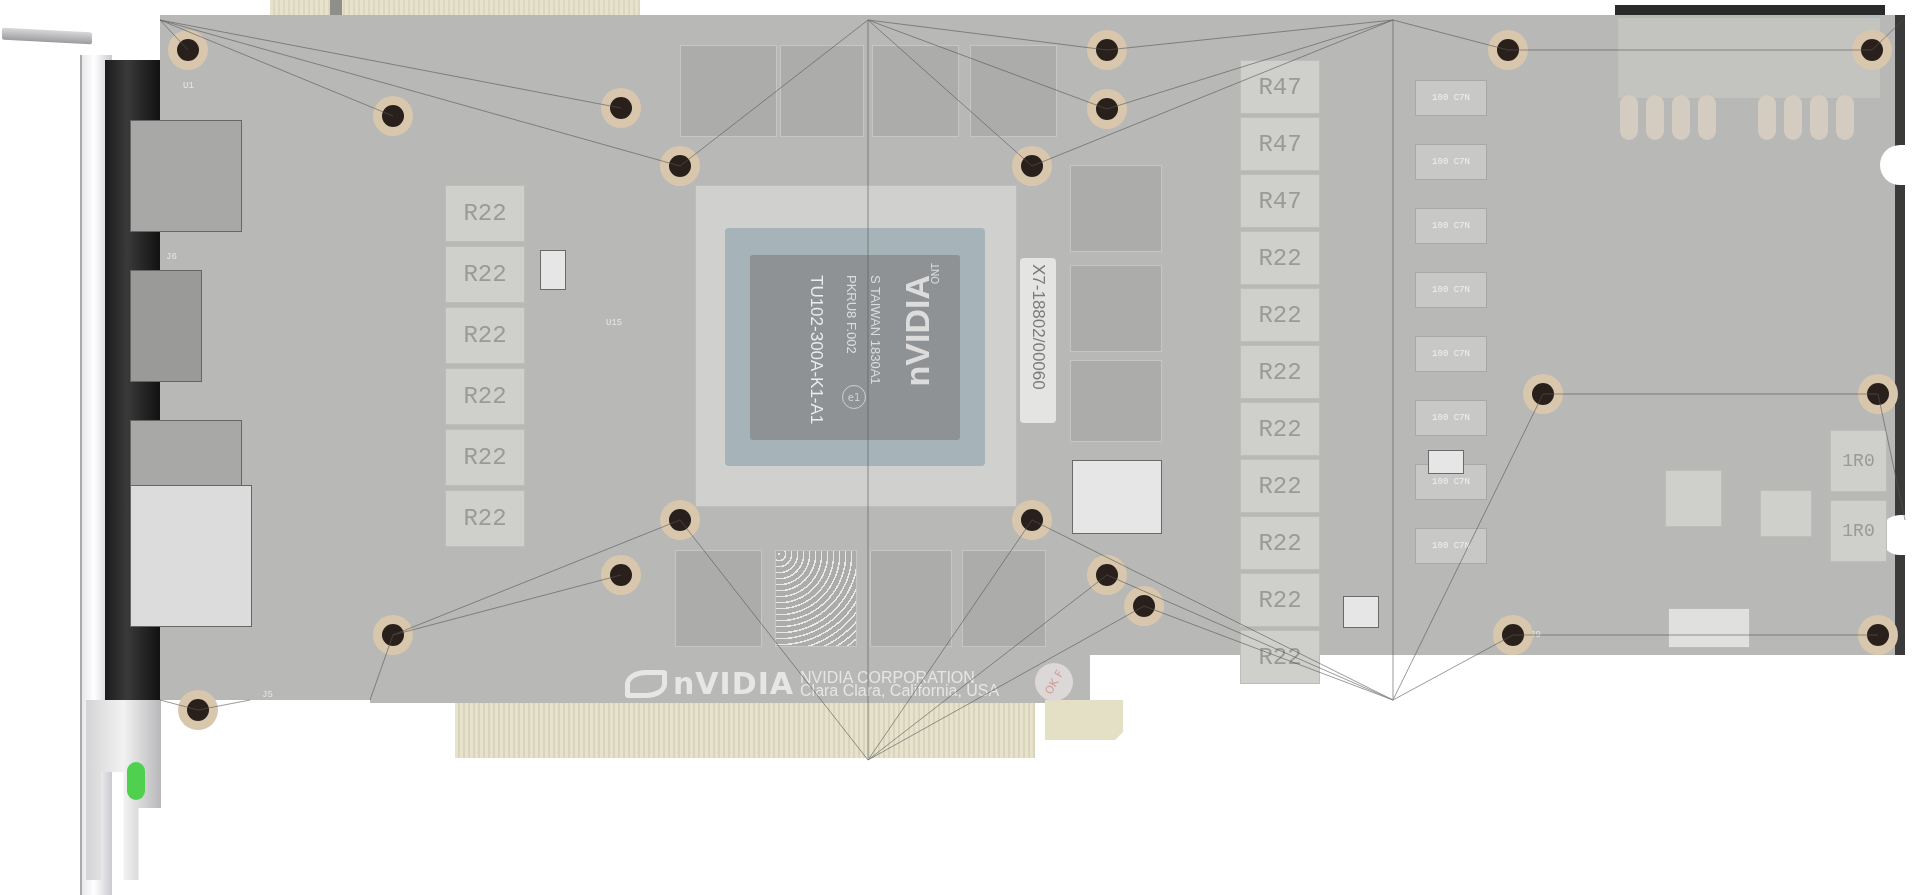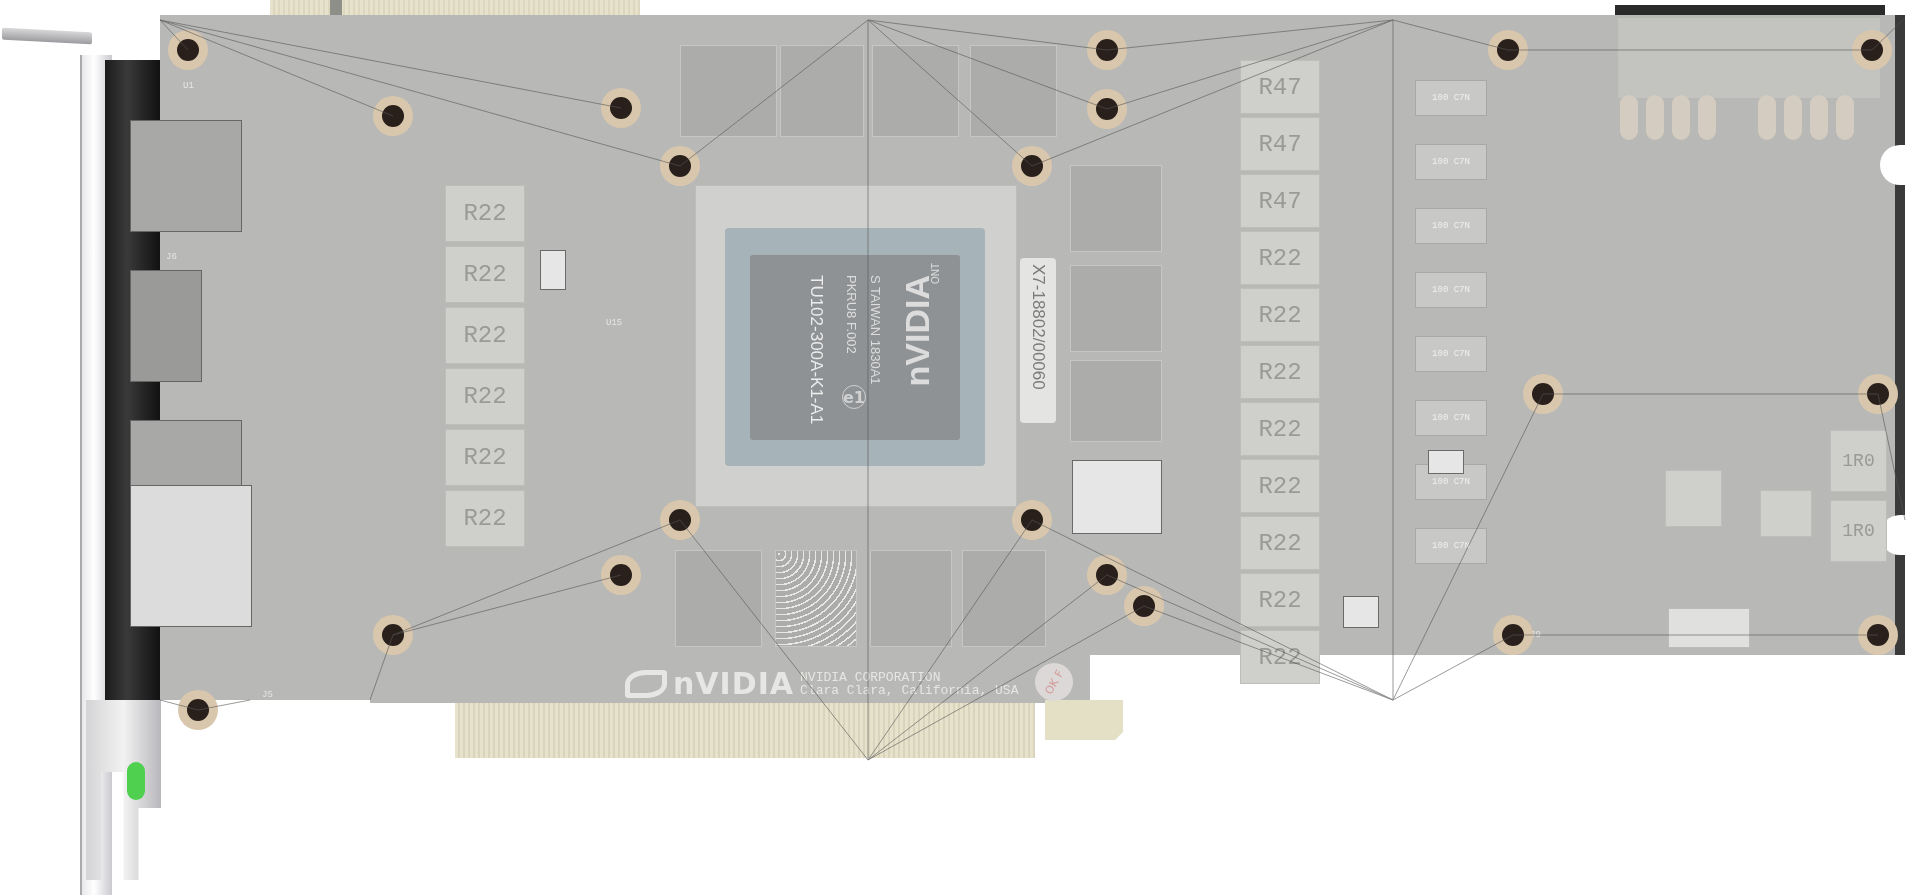--- a/index.html
+++ b/index.html
@@ -35,21 +35,21 @@
   .serial span{display:block;writing-mode:vertical-rl;color:#7a7a7a;font-family:"Liberation Sans",sans-serif;font-size:17px;margin:6px 0 0 8px;}
   .ind{width:78px;height:55px;background:#cfcfcc;border:1px solid #bdbdb9;display:flex;align-items:center;justify-content:center;color:#9a9a98;font-family:"Liberation Mono",monospace;font-size:24px;}
   .cap{width:70px;height:34px;background:#c8c8c6;border:1px solid #a8a8a6;display:flex;align-items:center;justify-content:center;color:#f0f0f0;font-size:9px;font-family:"Liberation Mono",monospace;line-height:9px;text-align:center;}
   .hole{width:40px;height:40px;border-radius:50%;background:#d9c7ad;display:flex;align-items:center;justify-content:center;}
   .hole i{display:block;width:22px;height:22px;border-radius:50%;background:#2a201b;}
   .pad-white{background:#e6e6e6;border:1.5px solid #6a6a6a;}
   .silk{color:#e6e6e6;font-size:9px;font-family:"Liberation Mono",monospace;}
   .nv-logo{left:625px;top:666px;display:flex;align-items:center;gap:6px;color:#e6e6e4;}
   .nv-eye{width:42px;height:28px;border:5px solid #e6e6e4;border-radius:50% 10% 50% 10%;box-sizing:border-box;}
   .nv-word{font-family:"DejaVu Sans",sans-serif;font-weight:bold;font-size:30px;letter-spacing:1px;}
-  .nv-corp{font-family:Liberation Mono, monospace;font-size:13px;line-height:13px;color:#e6e6e4;}
+  .nv-corp{font-family:Liberation Sans, sans-serif;font-size:16px;line-height:13px;color:#e6e6e4;}
   .okf{left:1035px;top:663px;width:38px;height:38px;border-radius:50%;background:#ddd8d8;color:#d49a9a;font-size:11px;display:flex;align-items:center;justify-content:center;transform:rotate(-60deg);}
   svg.lines{position:absolute;left:0;top:0;pointer-events:none;}
 </style>
 </head>
 <body>
 
 <div class="abs bracket-top"></div>
 <div class="abs bracket"></div>
 <div class="abs bracket-back"></div>
 <div class="abs bracket-tab"></div>
@@ -86,21 +86,21 @@
 <div class="abs mem" style="left:962px;top:550px;width:82px;height:95px;"></div>
 
 <div class="abs gpu-shim"></div>
 <div class="abs gpu-sub"></div>
 <div class="abs gpu-die">
   <div class="abs die-text" style="left:148px;top:20px;font-size:34px;font-weight:bold;transform:rotate(180deg);">nVIDIA</div>
   <div class="abs die-text" style="left:180px;top:8px;font-size:10px;transform:rotate(180deg);">ONT</div>
   <div class="abs die-text" style="left:118px;top:20px;font-size:13px;">S TAIWAN 1830A1</div>
   <div class="abs die-text" style="left:94px;top:20px;font-size:13px;">PKRU8 F.002</div>
   <div class="abs die-text" style="left:56px;top:20px;font-size:17px;color:#ececec;">TU102-300A-K1-A1</div>
-  <div class="abs" style="left:92px;top:130px;width:22px;height:22px;border:1.5px solid #d0d0d0;border-radius:50%;color:#d0d0d0;font-size:16px;display:flex;align-items:center;justify-content:center;font-weight:bold;">e1</div>
+  <div class="abs" style="left:92px;top:130px;width:22px;height:22px;border:1.5px solid #d0d0d0;border-radius:50%;color:#d0d0d0;font-size:10px;display:flex;align-items:center;justify-content:center;">e1</div>
 </div>
 
 <div class="abs serial">
     <span>X7-18802/00060</span>
   </div>
 
 <div class="abs" style="left:445px;top:185px;display:flex;flex-direction:column;gap:4px;">
   <div class="ind">R22</div>
   <div class="ind">R22</div>
   <div class="ind">R22</div>

